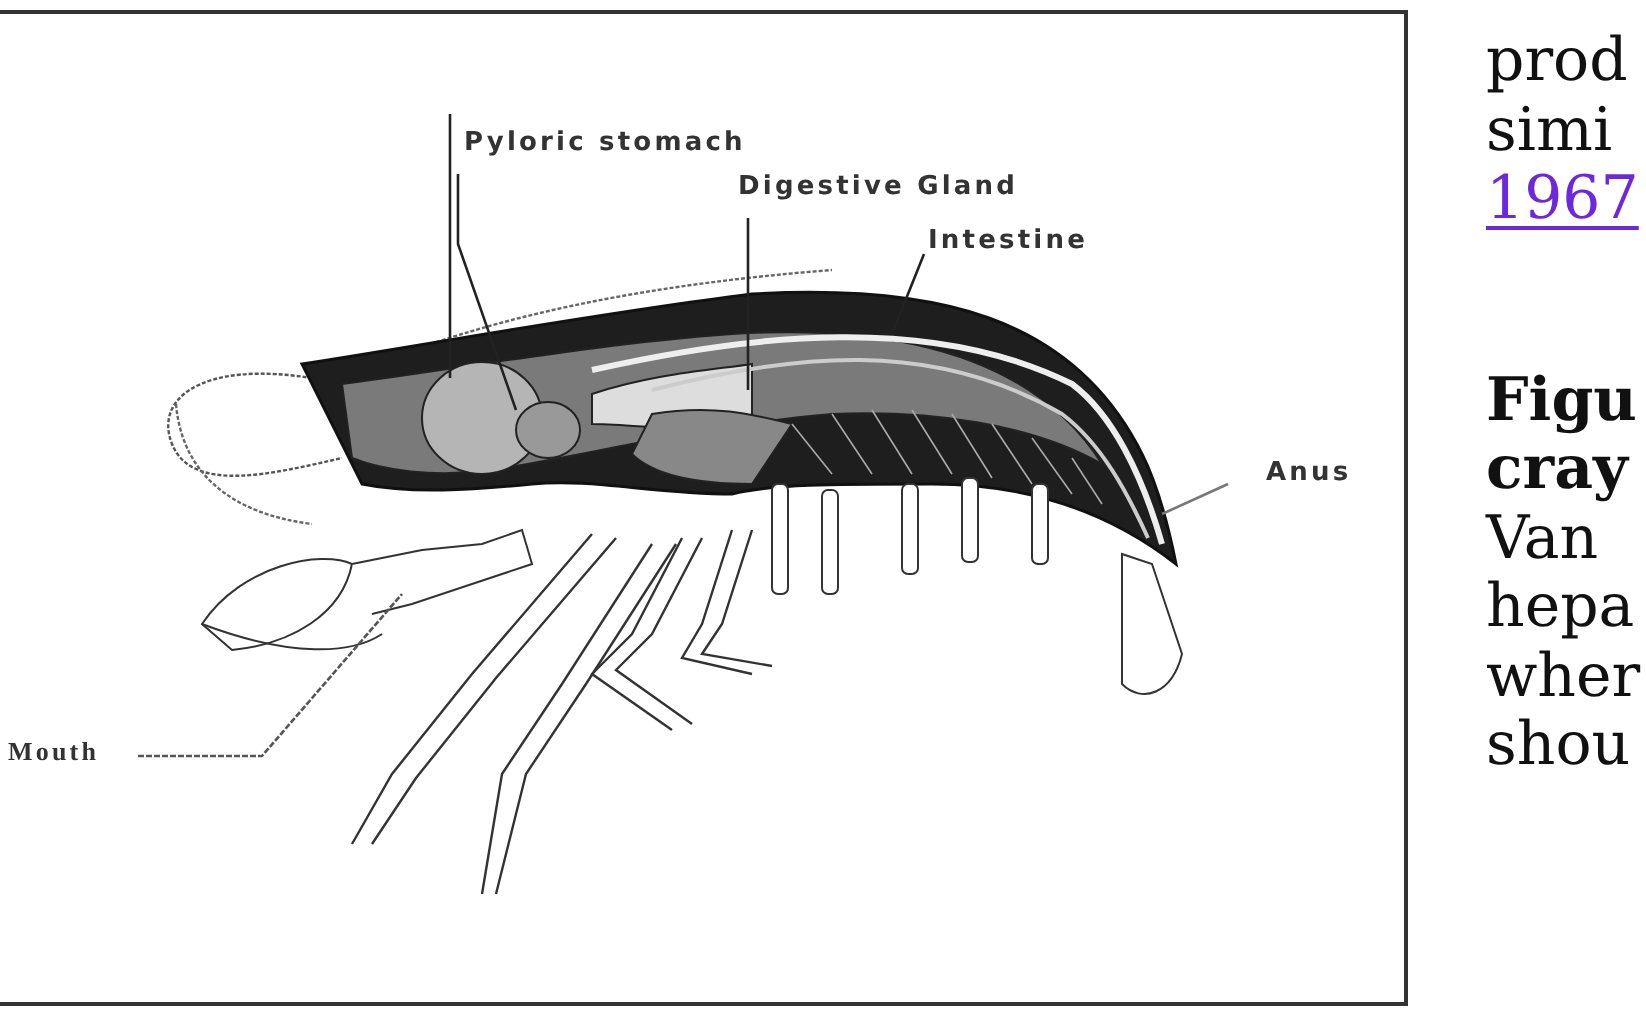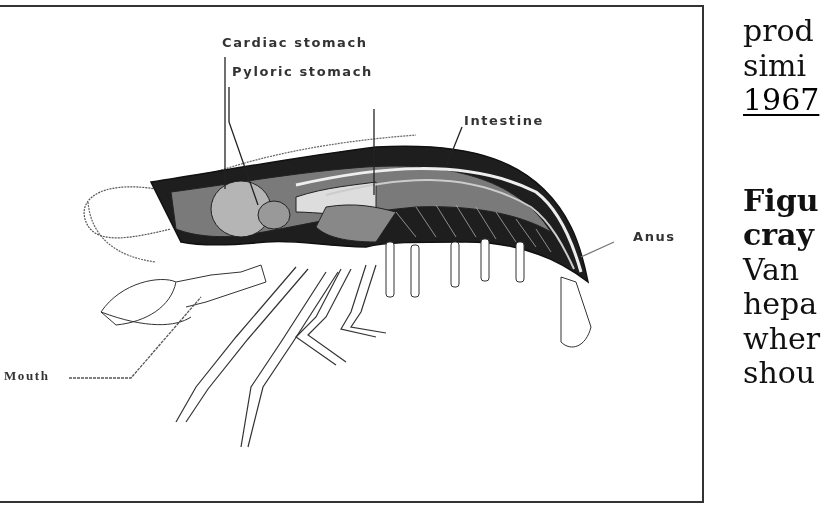--- a/index.html
+++ b/index.html
@@ -85,31 +85,31 @@
     <g fill="none" stroke="#222" stroke-width="1.3">
       <line x1="229" y1="50" x2="229" y2="182"></line>
       <path d="M233,80 L233,115 L262,198"></path>
       <line x1="378" y1="102" x2="378" y2="188"></line>
       <line x1="466" y1="120" x2="450" y2="160"></line>
       <line x1="618" y1="235" x2="585" y2="250" stroke="#777"></line>
       <path d="M73,371 L135,371 L205,290" stroke="#555" stroke-dasharray="3,1"></path>
     </g>
   </svg>
 
-  <span class="label" style="left:226px; top:28px;">Cardiac stomach</span>
   <span class="label" style="left:236px; top:57px;">Pyloric stomach</span>
+  <span class="label" style="left:373px; top:79px;">Digestive Gland</span>
   <span class="label" style="left:468px; top:106px;text-align:right;">Intestine</span>
   <span class="label" style="left:621px; top:222px;margin-left:16px;">Anus</span>
   <span class="label" style="left:8px; top:361px;font-family:Liberation Serif, serif;">Mouth</span>
 </div>
 
 <div class="text-col">
   <span class="line">prod</span>
   <span class="line">simi</span>
-  <span class="line"><a class="u" style="color:#000000;text-align:right;">1967</a></span>
+  <span class="line"><a class="u" style="color:#6d28d9;text-align:right;">1967</a></span>
   <span class="line gap"></span>
   <span class="line b">Figu</span>
   <span class="line b">cray</span>
   <span class="line">Van</span>
   <span class="line">hepa</span>
   <span class="line">wher</span>
   <span class="line">shou</span>
 </div>
 
 </body></html>

